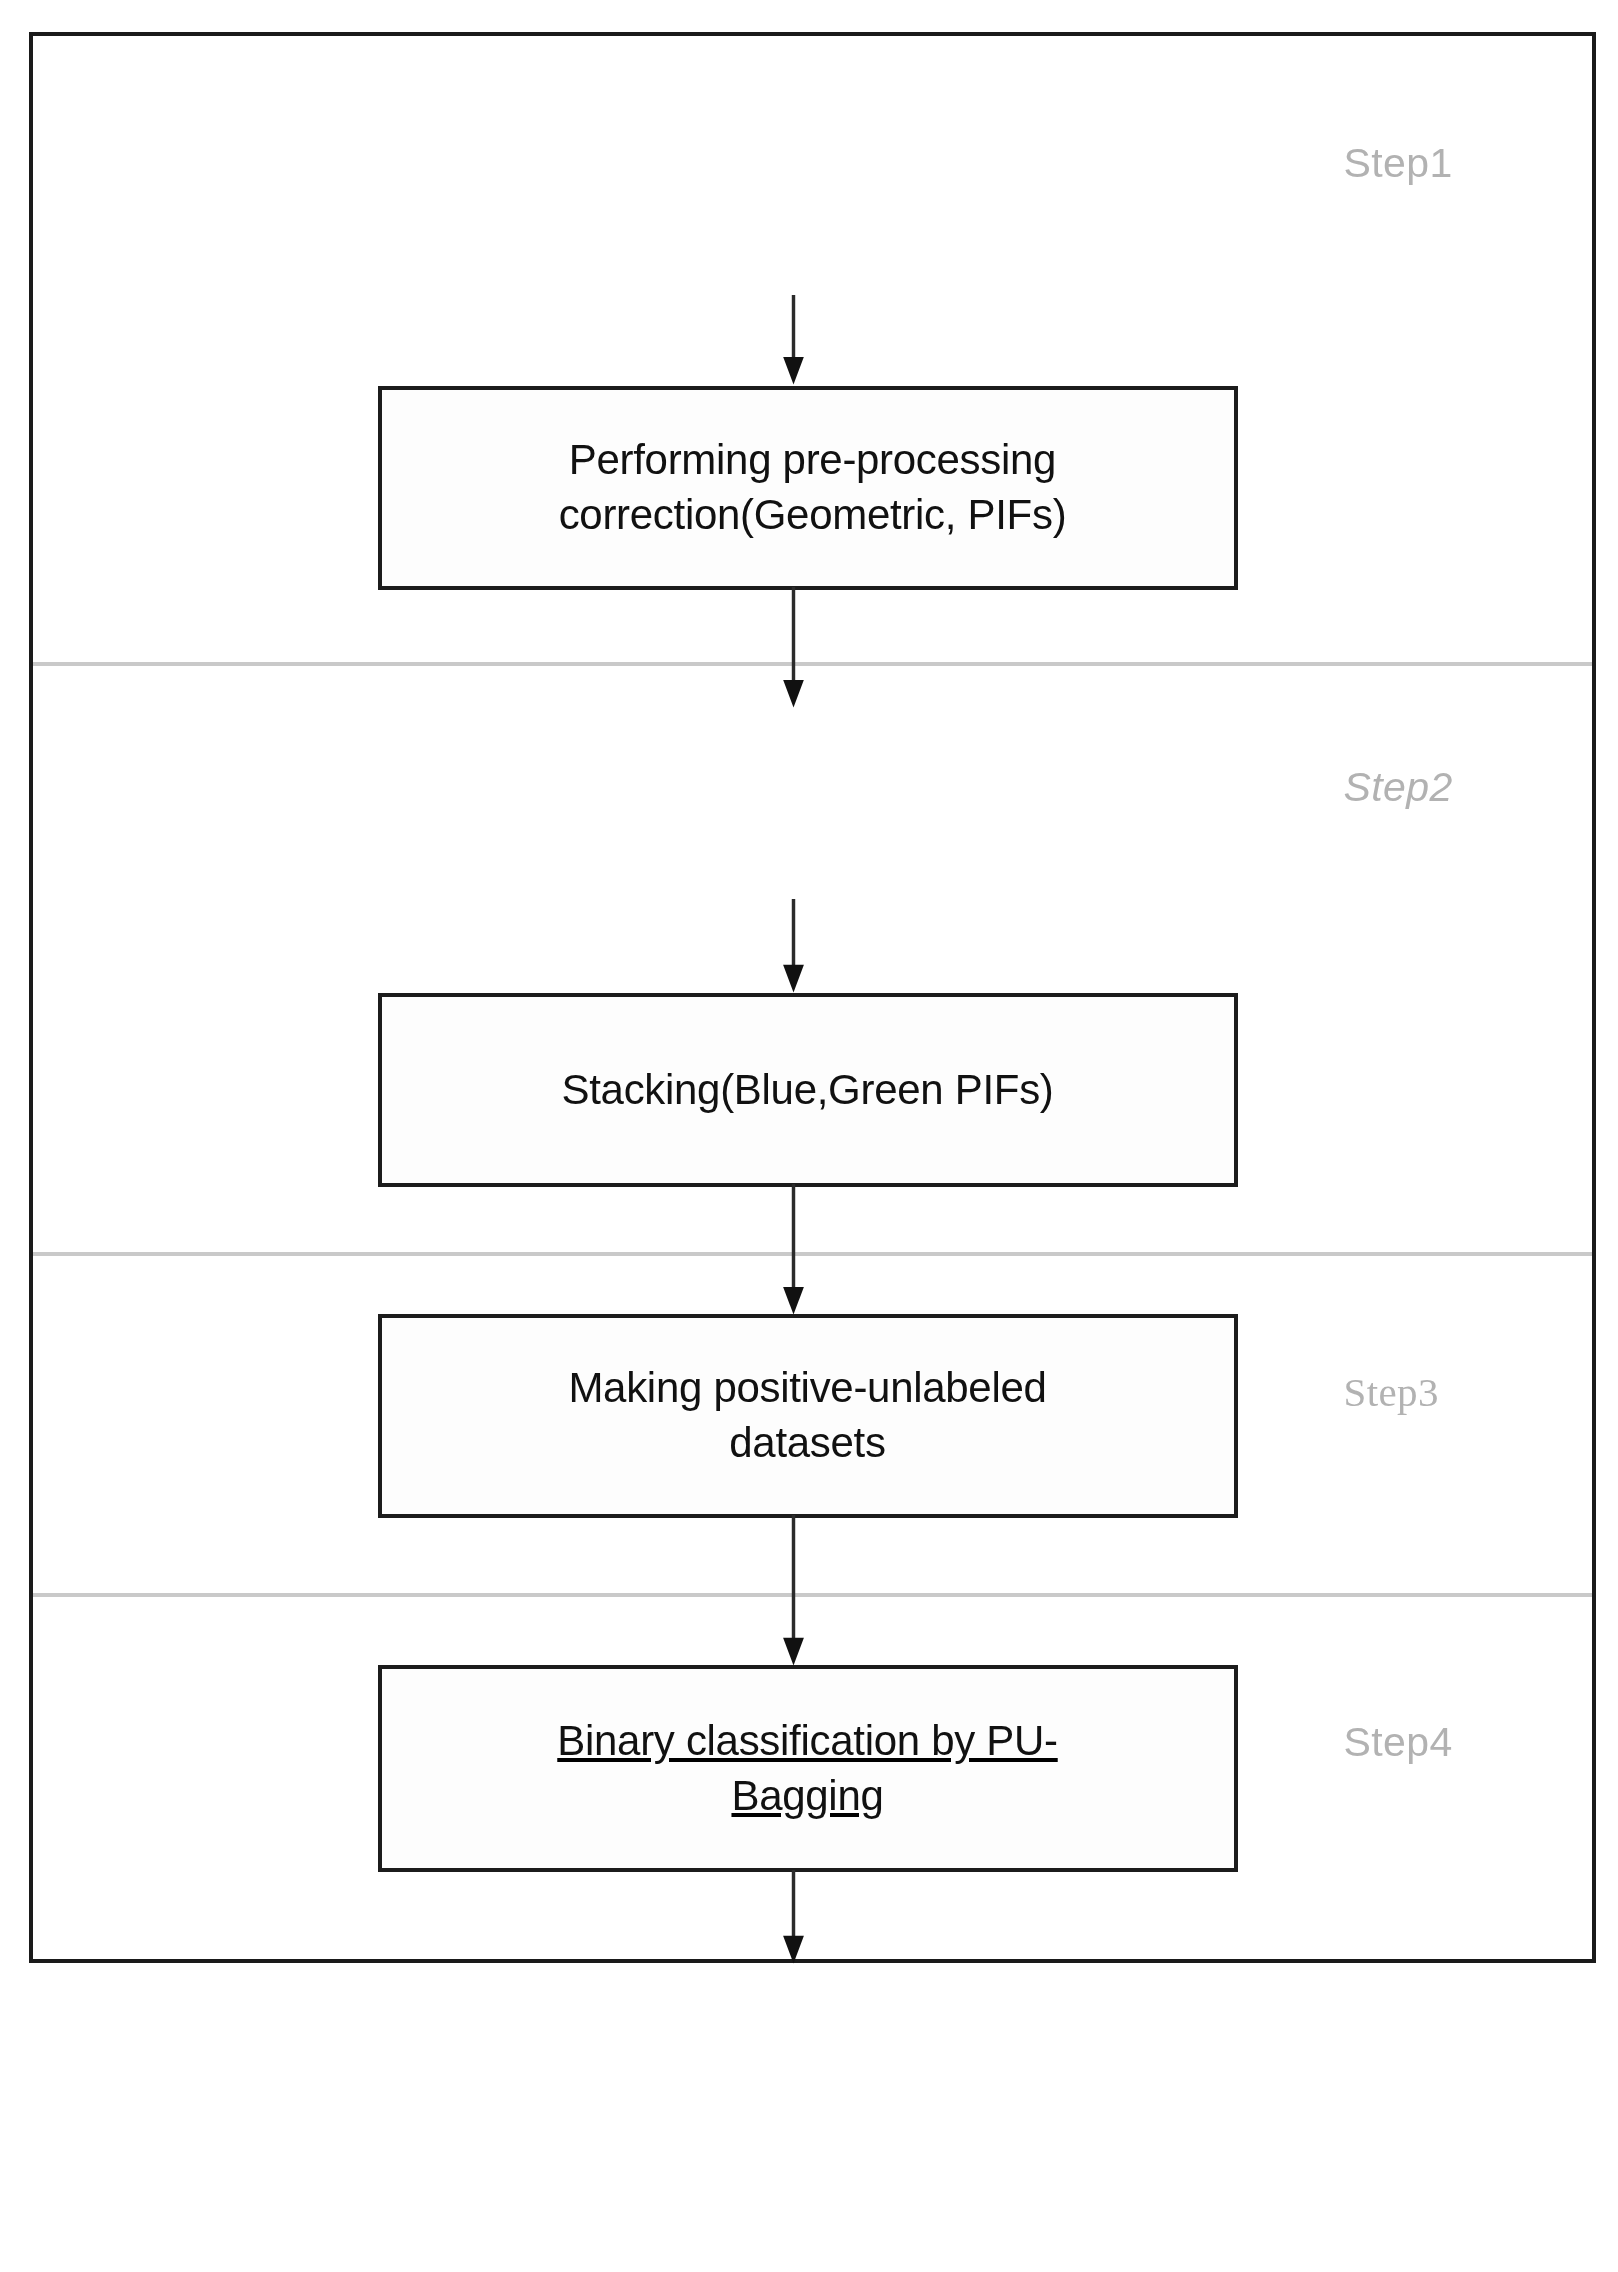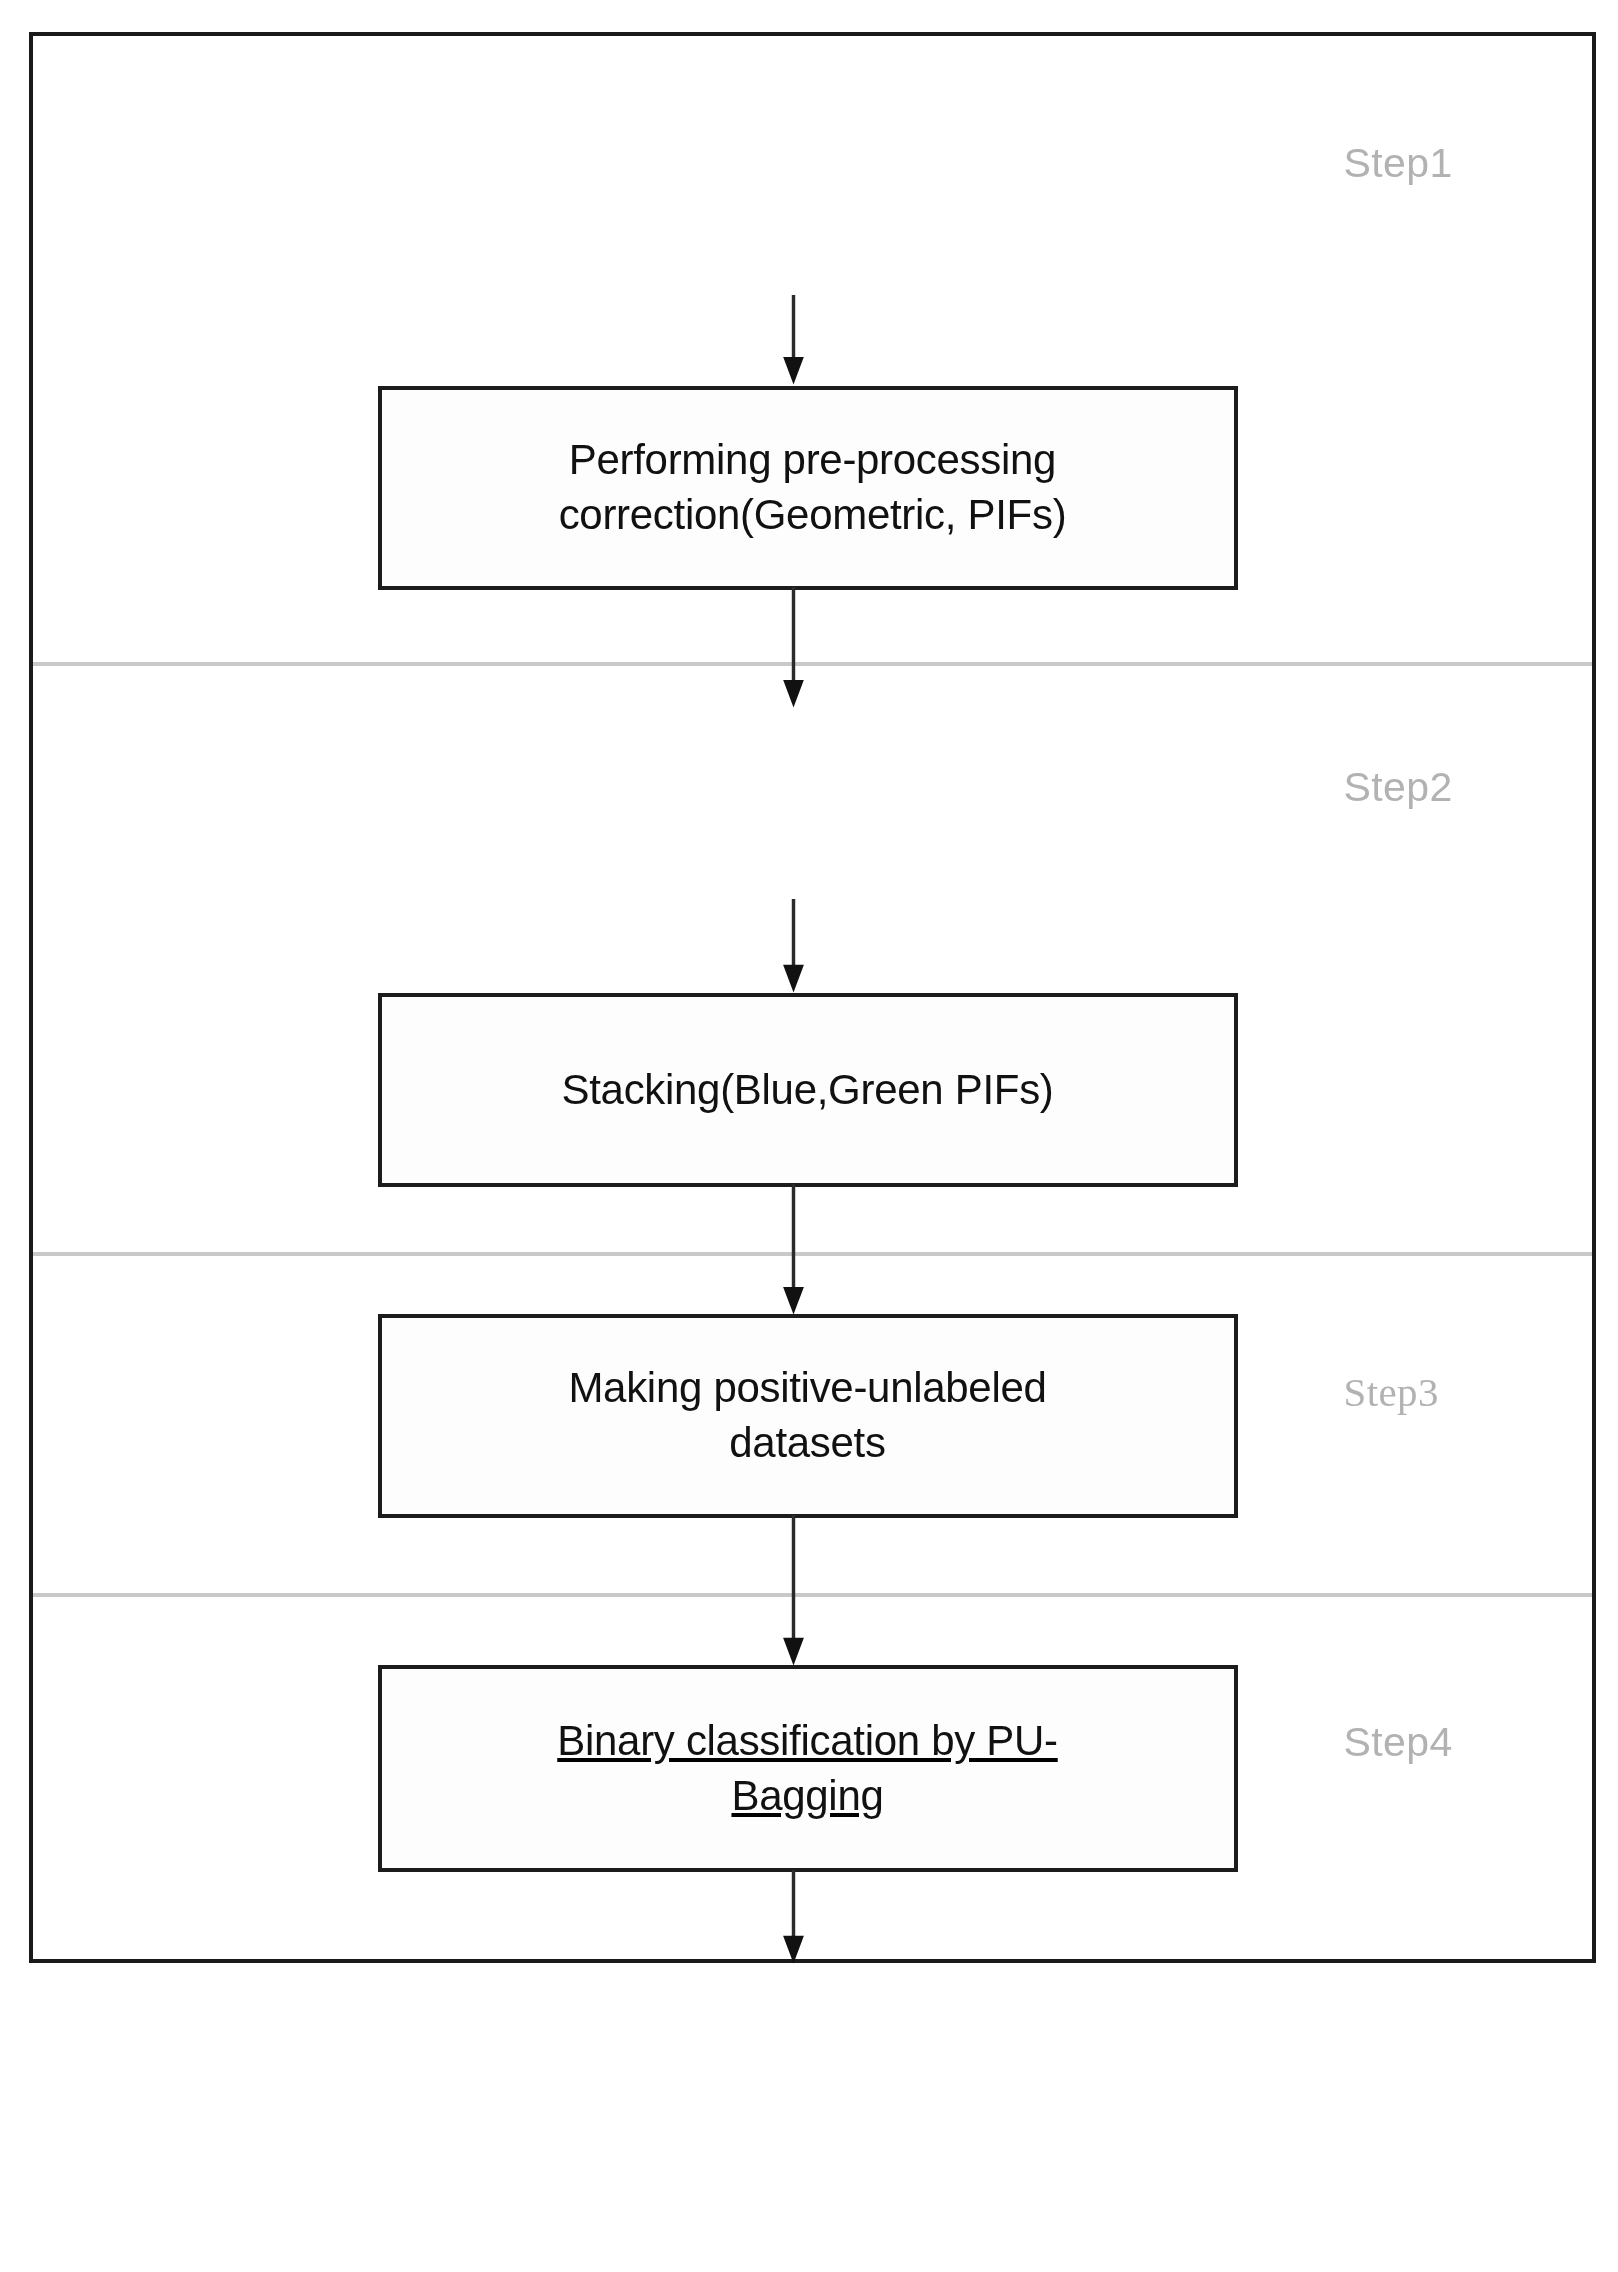--- a/index.html
+++ b/index.html
@@ -106,21 +106,21 @@
 
 <div id="page">
 
   <div id="figure-frame">
 
     <div class="step-divider" style="top:626px;"></div>
     <div class="step-divider" style="top:1216px;"></div>
     <div class="step-divider" style="top:1557px;"></div>
 
     <div class="step-caption" style="left:1311px; top:104px;">Step1</div>
-    <div class="step-caption" style="left:1311px; top:728px;">Step2</div>
+    <div class="step-caption" style="left:1311px; top:728px;font-style:italic;">Step2</div>
     <div class="step-caption" style="left:1311px; top:1332px;font-family:Liberation Serif, serif;">Step3</div>
     <div class="step-caption" style="left:1311px; top:1683px;">Step4</div>
 
 
     <div class="connector" style="left:743px; top:259px; width:35px; height:93px;">
       <svg width="35" height="93" viewBox="0 0 40 108">
         <line x1="20" y1="0" x2="20" y2="85" stroke="#2b2b2b" stroke-width="4"></line>
         <polygon points="20,104 8,72 32,72" fill="#111111"></polygon>
       </svg>
     </div>

